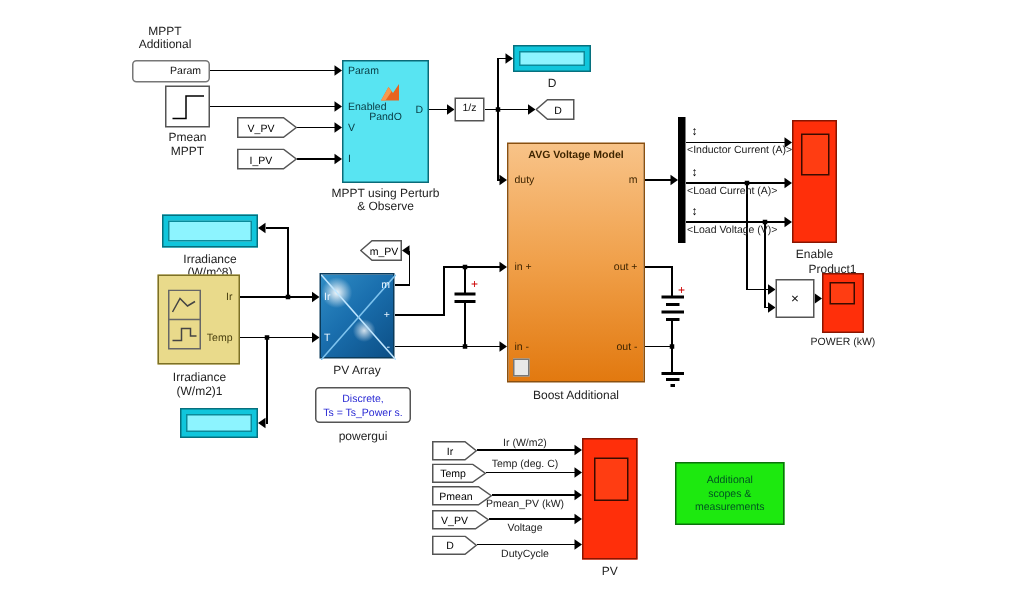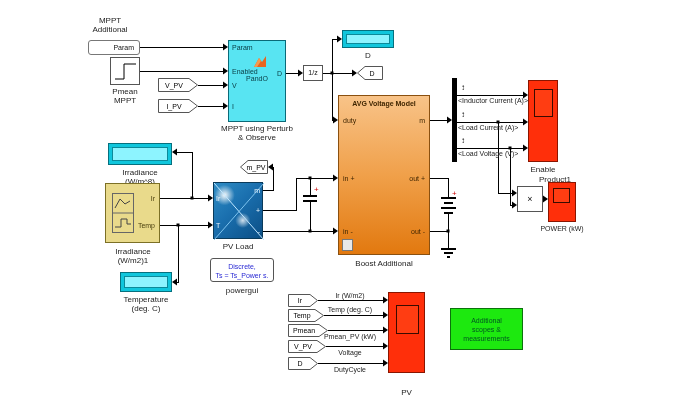--- a/index.html
+++ b/index.html
@@ -237,41 +237,37 @@
     <div class="porttext" style="right:4px;top:38px;color:#4a4010">Temp</div>
   </div>
   <div class="lbl" style="left:98px;top:247px;width:70px">
     <div>Irradiance</div>
       <div>(W/m2)1</div>
   </div>
 
   <div class="display" style="left:120px;top:272px;width:52px;height:20px">
     <div class="screen"></div>
   </div>
-  <div class="lbl" style="left:112px;top:295px;width:68px">
-    <div>Temperature</div>
-      <div>(deg. C)</div>
-  </div>
 
   <svg class="abs" style="left:240px;top:160px" width="29" height="15">
     <polygon points="27.5,0.5 8,0.5 0.5,7 8,13.5 27.5,13.5" fill="#fff" stroke="#555"></polygon>
     <text x="16" y="10" text-anchor="middle" font-size="7">m_PV</text>
   </svg>
   <div class="pvarray" style="left:213px;top:182px;width:50px;height:57px">
     <svg class="abs" style="left:0;top:0" width="50" height="57">
       <line x1="0" y1="0" x2="50" y2="57" stroke="#bfe6ff" stroke-width="1"></line>
       <line x1="50" y1="0" x2="0" y2="57" stroke="#7fc4ef" stroke-width="1"></line>
     </svg>
     <div class="porttext" style="left:2px;top:12px">Ir</div>
     <div class="porttext" style="left:2px;top:39px">T</div>
     <div class="porttext" style="right:2px;top:4px">m</div>
     <div class="porttext" style="right:2px;top:24px">+</div>
     <div class="porttext" style="right:2px;top:45px">-</div>
   </div>
-  <div class="lbl" style="left:213px;top:242px;width:50px">PV Load</div>
+  <div class="lbl" style="left:213px;top:242px;width:50px">PV Array</div>
 
   <div class="pgui" style="left:210px;top:258px;width:64px;height:24px">
     <div>Discrete,</div>
     <div>Ts = Ts_Power s.</div>
   </div>
   <div class="lbl" style="left:210px;top:286px;width:64px">powergui</div>
 
   <svg class="abs" style="left:288px;top:294px" width="31" height="14">
     <polygon points="0.5,0.5 22,0.5 29.5,6.5 22,12.5 0.5,12.5" fill="#fff" stroke="#555"></polygon>
     <text x="12" y="9" text-anchor="middle" font-size="7">Ir</text>
@@ -295,20 +291,20 @@
 
   <div class="lbl tiny" style="left:310px;top:292px;width:80px">Ir (W/m2)</div>
   <div class="lbl tiny" style="left:310px;top:306px;width:80px">Temp (deg. C)</div>
   <div class="lbl tiny" style="left:310px;top:333px;width:80px">Pmean_PV (kW)</div>
   <div class="lbl tiny" style="left:310px;top:349px;width:80px">Voltage</div>
   <div class="lbl tiny" style="left:310px;top:366px;width:80px">DutyCycle</div>
 
   <div class="scopeblk" style="left:388px;top:292px;width:37px;height:81px">
     <div class="screen" style="left:7px;top:12px;width:23px;height:29px"></div>
   </div>
-  <div class="lbl" style="left:388px;top:388px;width:37px">PV</div>
+  <div class="lbl" style="left:388px;top:376px;width:37px">PV</div>
 
   <div class="greennote" style="left:450px;top:308px;width:73px;height:42px">
     <div>Additional</div>
     <div>scopes &amp; measurements</div>
   </div>
 
 </div>
 
 </body></html>

